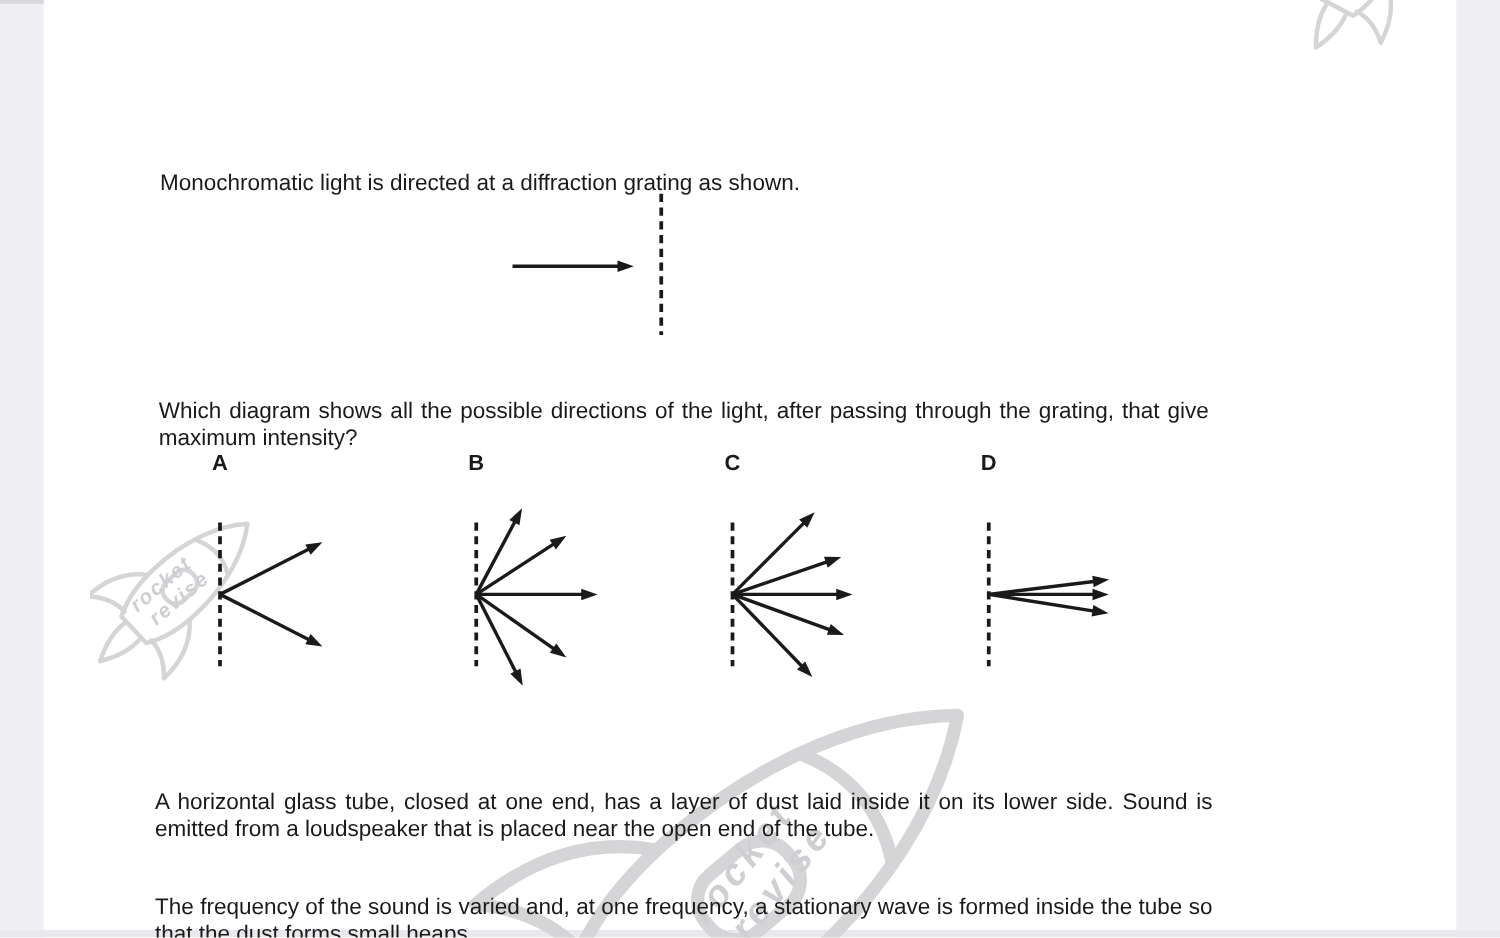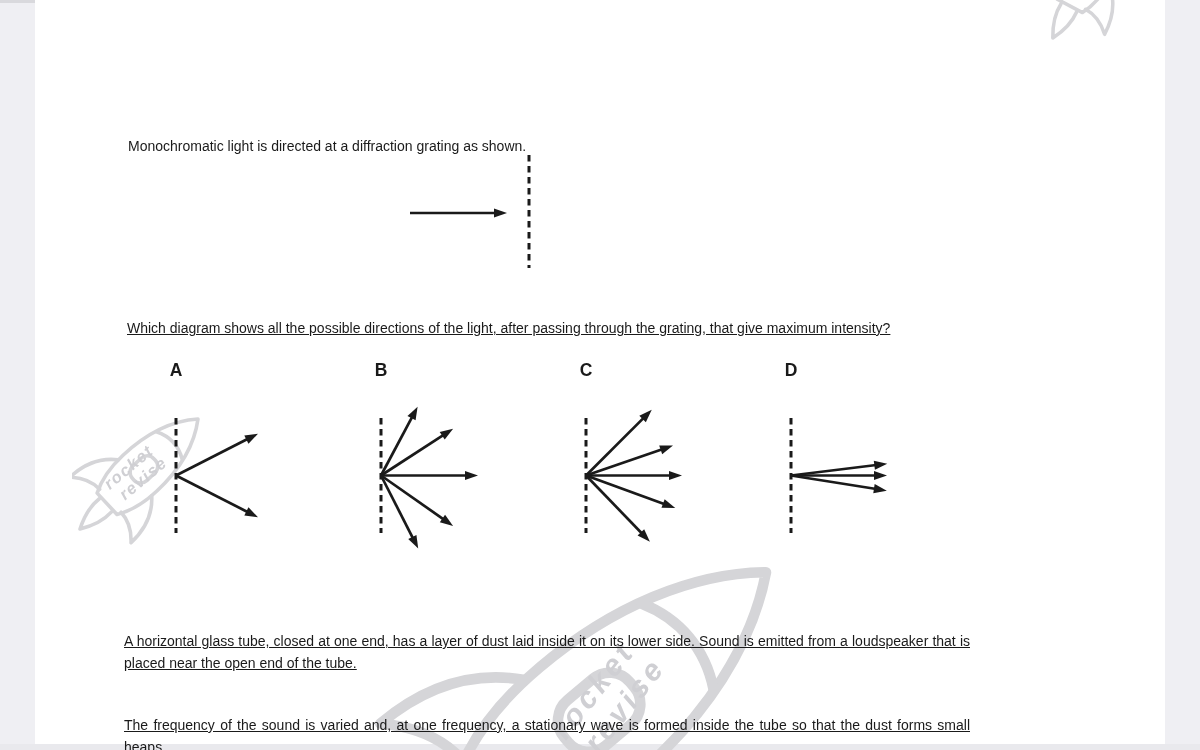--- a/index.html
+++ b/index.html
@@ -7,23 +7,23 @@
     width:1200px;height:750px;overflow:hidden;position:relative;
     background:#ffffff;color:#1a1a1a;
     font-family:"Liberation Sans", sans-serif;
   }
   .strip{position:absolute;background:#efeff3;z-index:2;}
   .strip.left{left:0;top:0;width:35px;height:750px;}
   .strip.right{left:1165px;top:0;width:35px;height:750px;}
   .strip.bottom{left:0;top:744px;width:1200px;height:6px;background:#e9e9ed;}
   .topline{position:absolute;left:0;top:0;width:35px;height:3px;background:#d9d9dd;z-index:6;}
   .para{
-    position:absolute;font-size:14px;line-height:22px;z-index:5;margin-top:28px;
+    position:absolute;font-size:18px;line-height:22px;z-index:5;margin-top:28px;
   }
-  .just{text-align:justify;text-decoration:underline;}
+  .just{text-align:justify;}
   .optlabel{
     position:absolute;top:360px;width:44px;text-align:center;
     font-weight:bold;font-size:17.5px;z-index:5;
   }
   svg.fig{position:absolute;z-index:5;}
   svg.wm{position:absolute;z-index:3;pointer-events:none;}
   .grating{stroke:#1a1a1a;stroke-width:3;stroke-dasharray:6.5 4.5;fill:none;}
   .ray{stroke:#1a1a1a;stroke-width:2.7;fill:none;}
   .head{fill:#1a1a1a;stroke:none;}
   .wm-stroke{fill:none;stroke:#d5d5d8;stroke-width:3.2;stroke-linejoin:round;stroke-linecap:round;}

